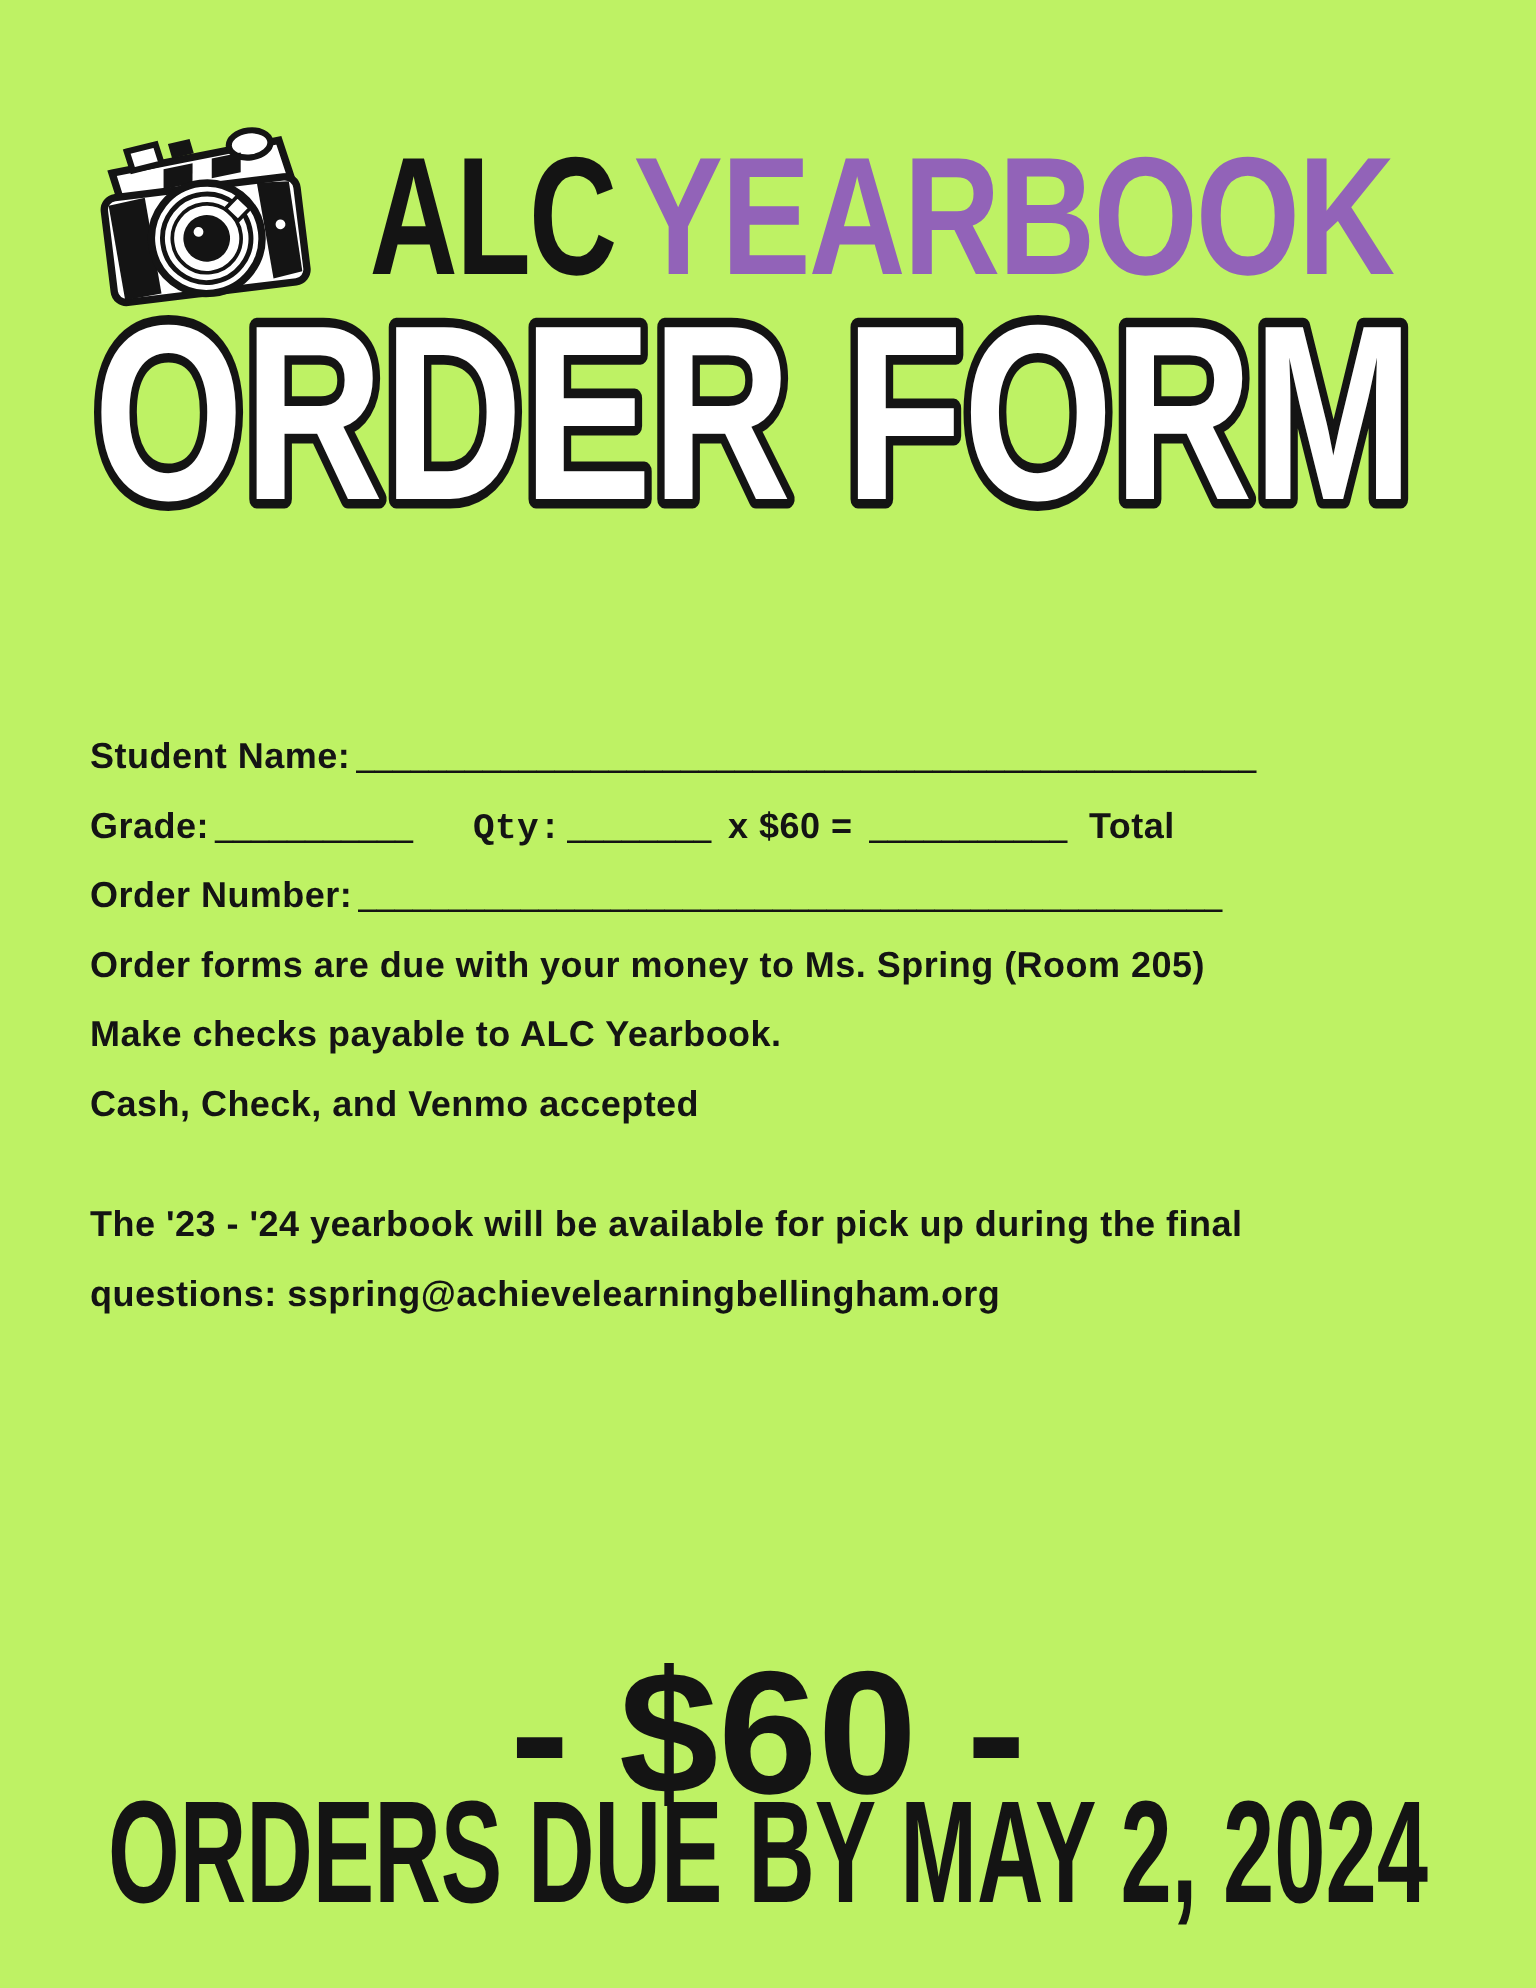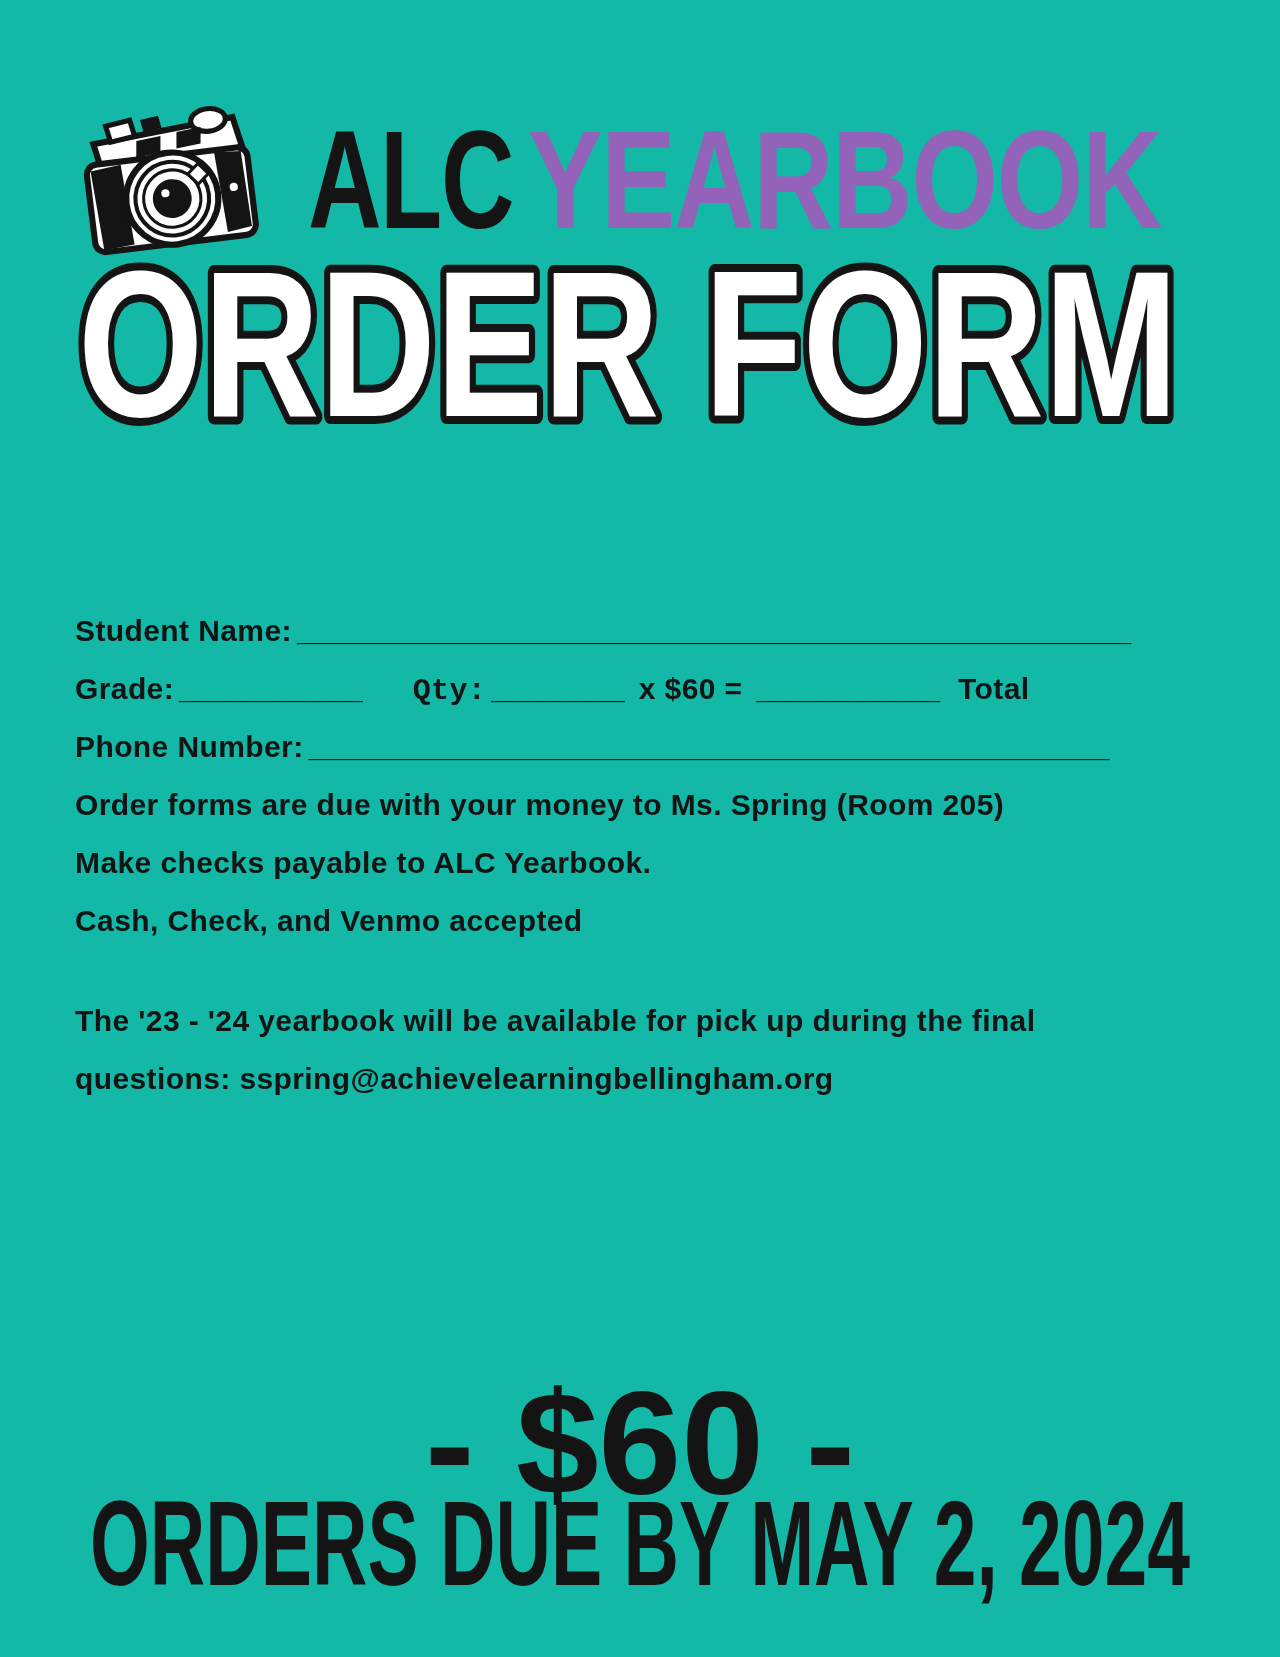--- a/index.html
+++ b/index.html
@@ -3,40 +3,40 @@
 <meta charset="utf-8">
 <style>
   * { margin: 0; padding: 0; box-sizing: border-box; }
   html, body { background: #ffffff; }
   body {
     width: 1280px; height: 1657px;
     position: relative; overflow: hidden;
     font-family: "Liberation Sans", sans-serif;
     color: #141414;
   }
-  .page { position: absolute; inset: 0; background: #14b8a6; padding-left: 16px; }
+  .page { position: absolute; inset: 0; background: #bef264; padding-left: 16px; }
 
   
   .camera-wrap { position: absolute; left: 62px; top: 92px; width: 215px; height: 185px; }
   .brand-svg  { position: absolute; left: 308px; top: 102px; }
   .brand-svg text { font-family: "Liberation Sans", sans-serif; font-weight: 700; font-size: 140px; letter-spacing: -2px; }
   .t-black  { fill: #141414; }
   .t-purple { fill: #9263b8; }
 
   .title-svg { position: absolute; left: 58px; top: 248px; }
   .title-svg text {
     font-family: "Liberation Sans", sans-serif; font-weight: 700; font-size: 208px;
     fill: #ffffff; stroke: #141414; stroke-width: 16px;
     paint-order: stroke fill; stroke-linejoin: round; stroke-linecap: round;
   }
 
   
   .body-block { position: absolute; left: 75px; top: 602px; right: 60px; }
   .line { height: 58px; line-height: 58px; font-size: 30px; font-weight: 600; letter-spacing: 0.4px; white-space: nowrap; }
-  .blank { letter-spacing: 0; }
+  .blank { letter-spacing: 0; font-family: Liberation Serif, serif; }
   .blank-sm { margin-left: 5px; }
   .qty-label   { margin-left: 50px; font-family: Liberation Mono, monospace; }
   .price-label { margin-left: 14px; }
   .total-blank { margin-left: 14px; }
   .total-label { margin-left: 18px; }
   .para-gap { height: 42px; }
 
   
   .price-svg { position: absolute; left: 0; top: 1360px; }
   .price-svg text { font-family: "Liberation Sans", sans-serif; font-weight: 700; font-size: 146px; fill: #141414; }
@@ -85,21 +85,21 @@
     <text x="20" y="168" textLength="1100" lengthAdjust="spacingAndGlyphs">ORDER FORM</text>
   </svg>
 
   <div class="body-block">
 
     <div class="line"><span>Student Name:</span><span class="blank blank-sm">__________________________________________________</span></div>
 
     <div class="line"><span>Grade:</span><span class="blank blank-sm">___________</span><span class="qty-label">Qty:</span><span class="blank blank-sm">________</span><span class="price-label">x $60 =</span><span class="blank total-blank">___________</span><span class="total-label">Total</span></div>
 
 
-    <div class="line"><span>Phone Number:</span><span class="blank blank-sm">________________________________________________</span></div>
+    <div class="line"><span>Order Number:</span><span class="blank blank-sm">________________________________________________</span></div>
 
     <div class="line">Order forms are due with your money to Ms. Spring (Room 205)</div>
     <div class="line">Make checks payable to ALC Yearbook.</div>
     <div class="line">Cash, Check, and Venmo accepted</div>
 
     <div class="para-gap"></div>
 
     <div class="line">The '23 - '24 yearbook will be available for pick up during the final</div>
     <div class="line">questions: sspring@achievelearningbellingham.org</div>
   </div>

